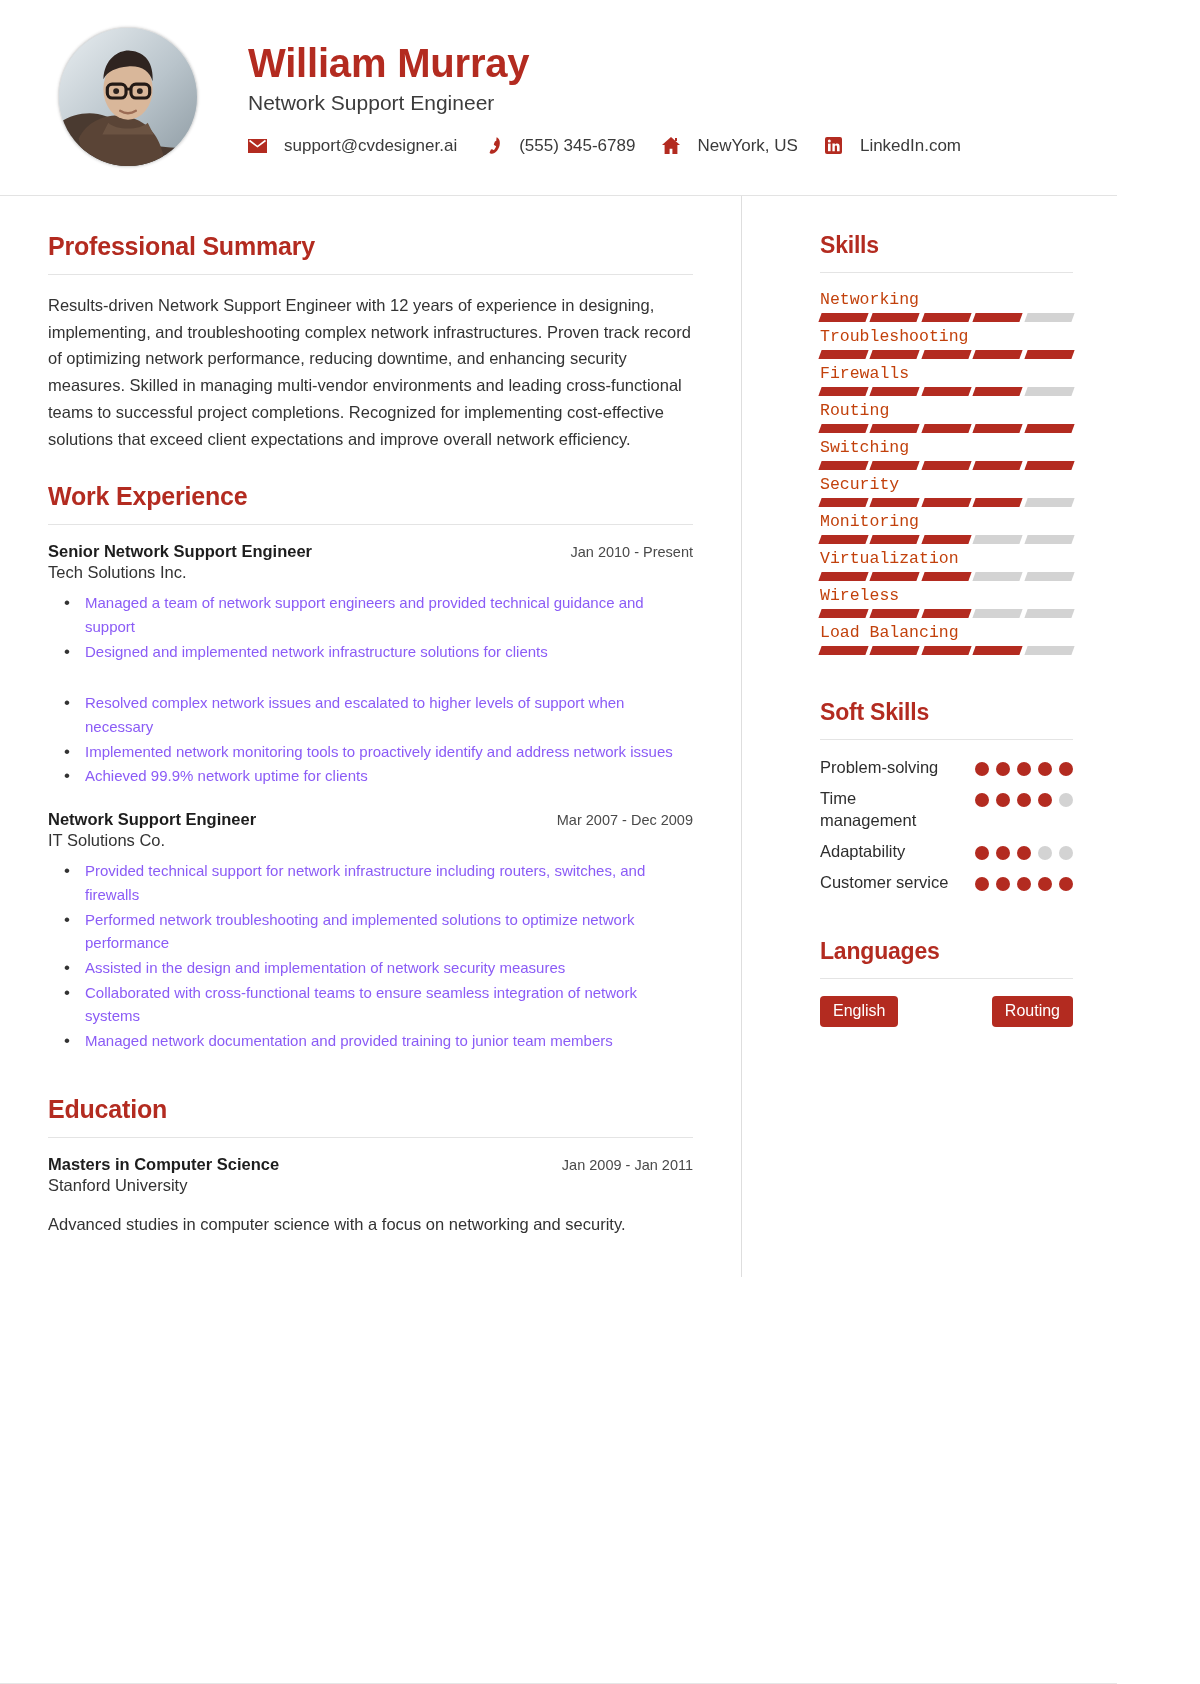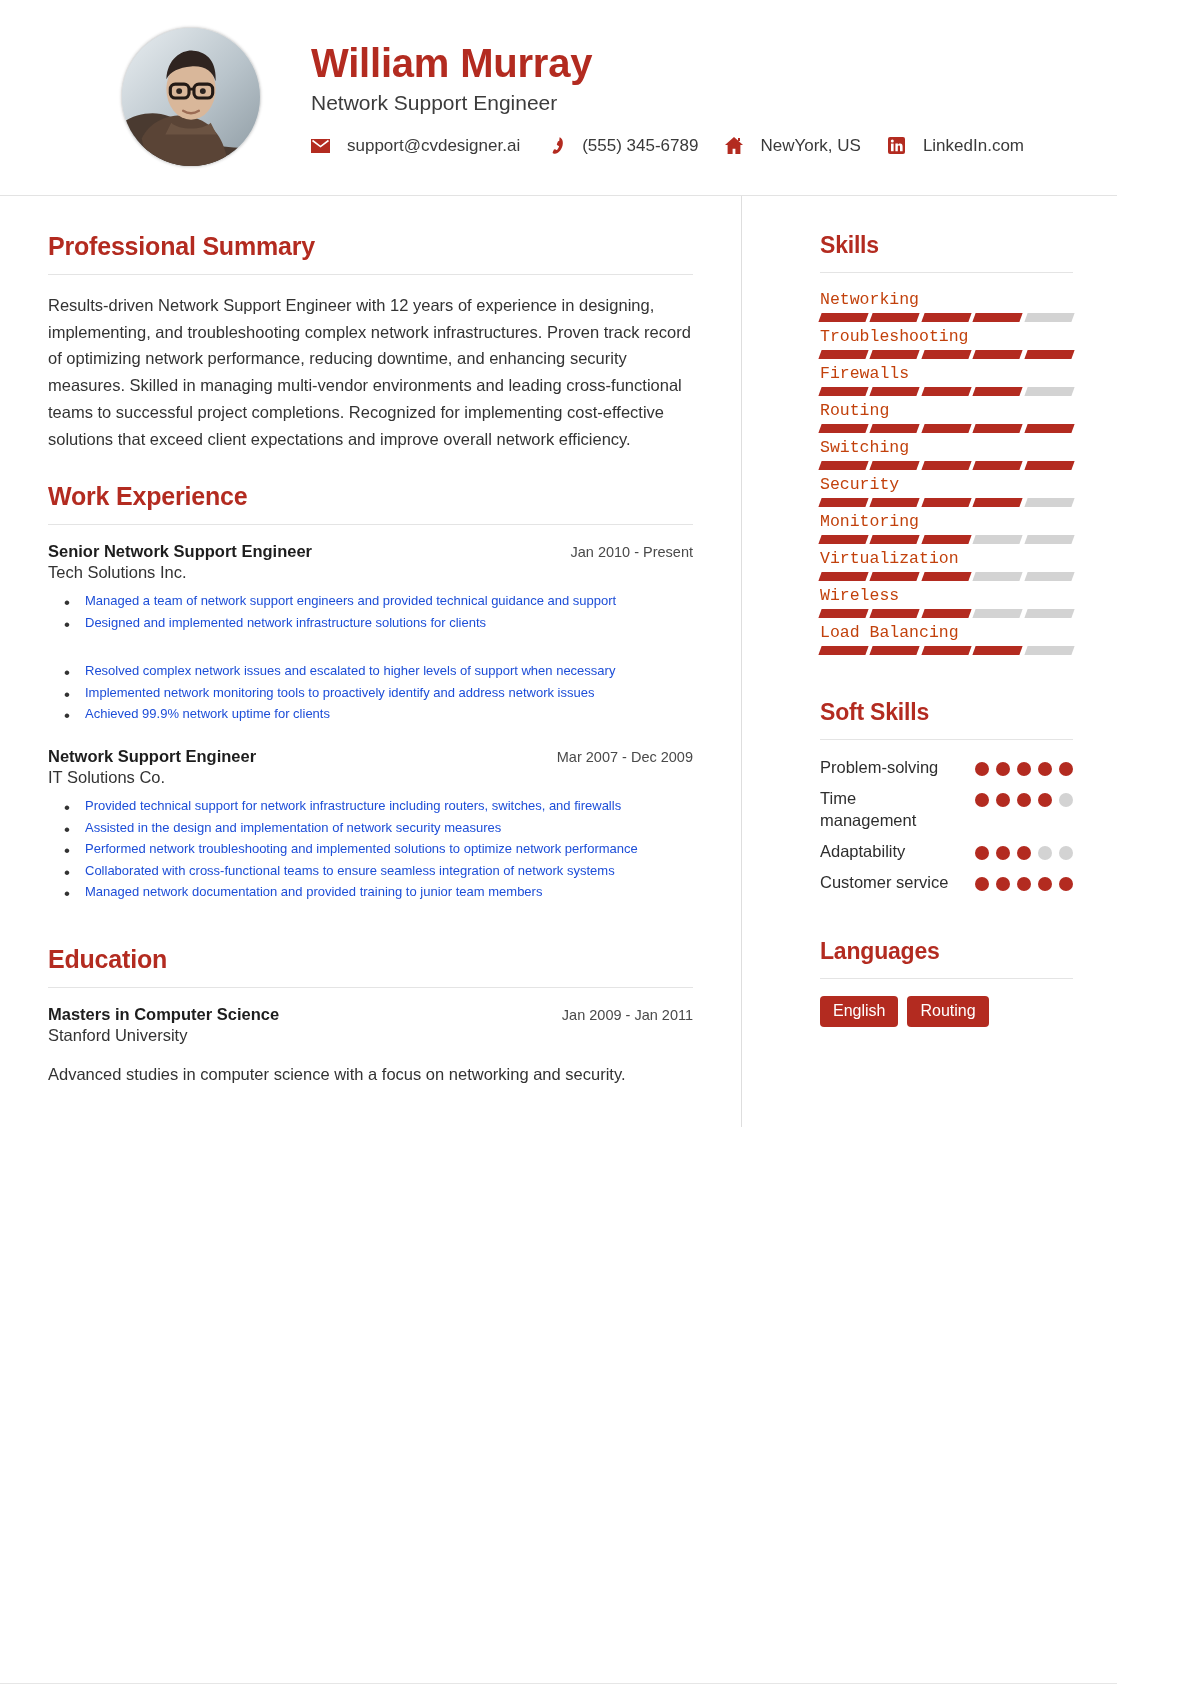--- a/index.html
+++ b/index.html
@@ -16,21 +16,20 @@
     border-bottom: 1px solid #e6e6e6;
   }
 
   
   .header {
     display: flex;
     align-items: center;
     padding: 22px 30px 24px 58px;
     border-bottom: 1px solid #e3e3e3;
     min-height: 196px;
-    justify-content: center;
   }
   .avatar {
     width: 140px;
     height: 140px;
     border-radius: 50%;
     flex: 0 0 140px;
     overflow: hidden;
     border: 1px solid #e0e0e0;
     box-shadow: 0 0 3px rgba(0,0,0,0.18);
     position: relative;
@@ -127,23 +126,23 @@
     font-size: 16.5px;
     color: #333333;
     margin-top: 2px;
   }
   .bullets {
     margin: 9px 0 0 0;
     padding-left: 35px;
     list-style: none;
   }
   .bullets li {
-    font-size: 13px;
+    font-size: 15px;
     line-height: 1.58;
-    color: #1d4ed8;
+    color: #8b5cf6;
     position: relative;
     padding-left: 2px;
     margin-bottom: 1px;
   }
   .bullets li::before {
     content: "•";
     position: absolute;
     left: -19px;
     top: -1px;
     font-size: 17px;
@@ -198,21 +197,21 @@
   }
   .dots { display: flex; gap: 7px; padding-top: 5px; flex: 0 0 auto; }
   .dot {
     width: 14px; height: 14px;
     border-radius: 50%;
     background: #d3d3d3;
   }
   .dot.on { background: #b32b20; }
 
   
-  .langs { display: flex; gap: 9px; flex-wrap: wrap; }
+  .langs { display: flex; gap: 1px; flex-wrap: wrap; justify-content: space-between; }
   .lang-chip {
     background: #b32b20;
     color: #ffffff;
     font-size: 16px;
     padding: 6px 13px 7px 13px;
     border-radius: 4px;
     line-height: 1.15;
   }
   .side .section { margin-bottom: 44px; margin-left: 32px; }
 </style>
@@ -326,22 +325,22 @@
         </div>
 
         <div class="entry" style="margin-top:22px;">
           <div class="entry-head">
             <div class="entry-role">Network Support Engineer</div>
             <div class="entry-date">Mar 2007 - Dec 2009</div>
           </div>
           <div class="entry-org">IT Solutions Co.</div>
           <ul class="bullets">
             <li>Provided technical support for network infrastructure including routers, switches, and firewalls</li>
+            <li>Performed network troubleshooting and implemented solutions to optimize network performance</li>
             <li>Assisted in the design and implementation of network security measures</li>
-            <li>Performed network troubleshooting and implemented solutions to optimize network performance</li>
             <li>Collaborated with cross-functional teams to ensure seamless integration of network systems</li>
             <li>Managed network documentation and provided training to junior team members</li>
           </ul>
         </div>
       </div>
 
       <div class="section" style="margin-top:42px;">
         <div class="sec-title">Education</div>
         <div class="rule"></div>
 

